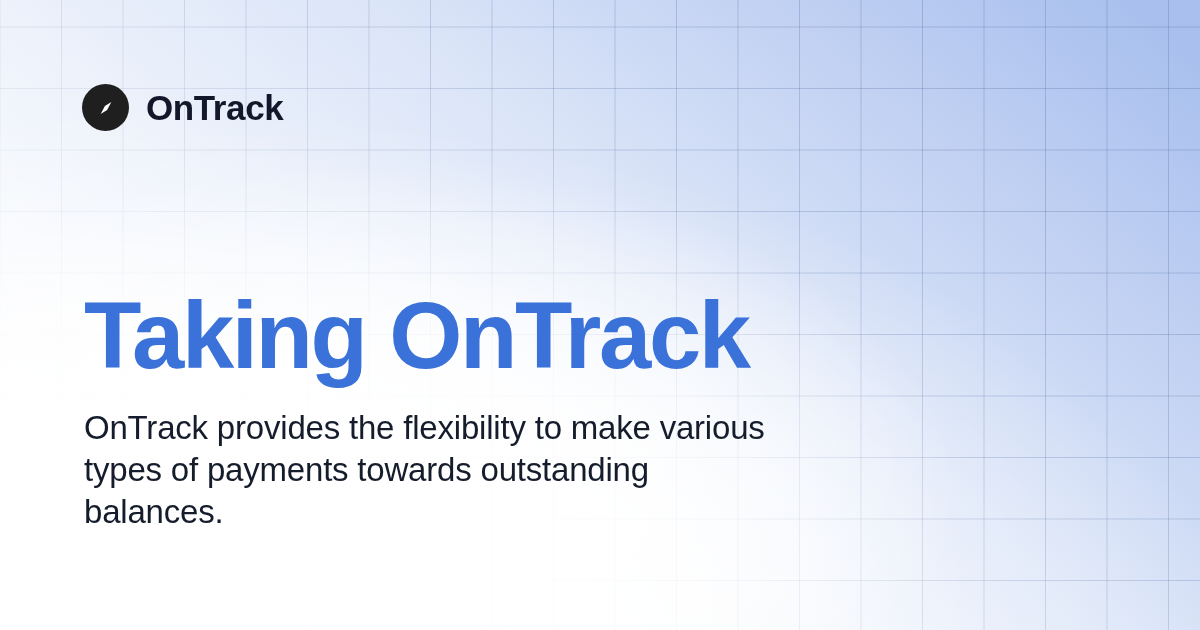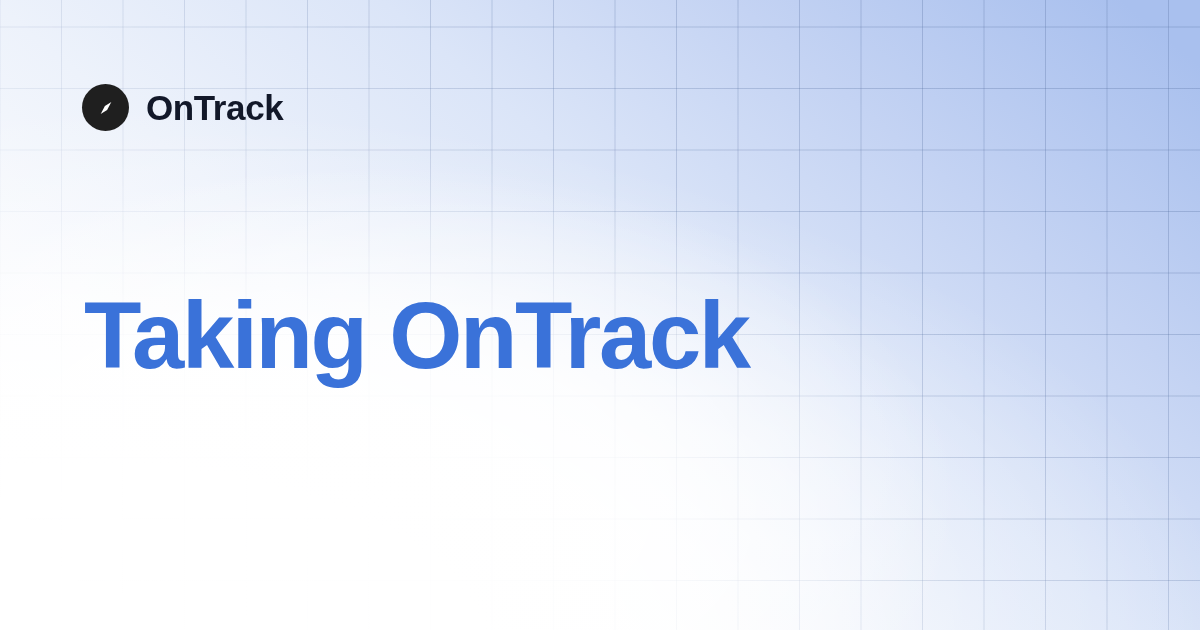--- a/index.html
+++ b/index.html
@@ -122,15 +122,16 @@
     <span class="brand-mark">
       <svg width="28" height="28" viewBox="0 0 28 28" aria-hidden="true">
         <path d="M19.3 8.1 L15.1 16.0 L8.7 19.9 L12.9 12.0 Z" fill="#ffffff"></path>
       </svg>
     </span>
     <span class="brand-name">OnTrack</span>
   </div>
 
   <div class="content">
     <h1 class="headline">Taking OnTrack</h1>
+    <p class="subheadline">OnTrack provides the flexibility to make various types of payments towards outstanding balances.</p>
   </div>
 
 </div>
 
 </body></html>

